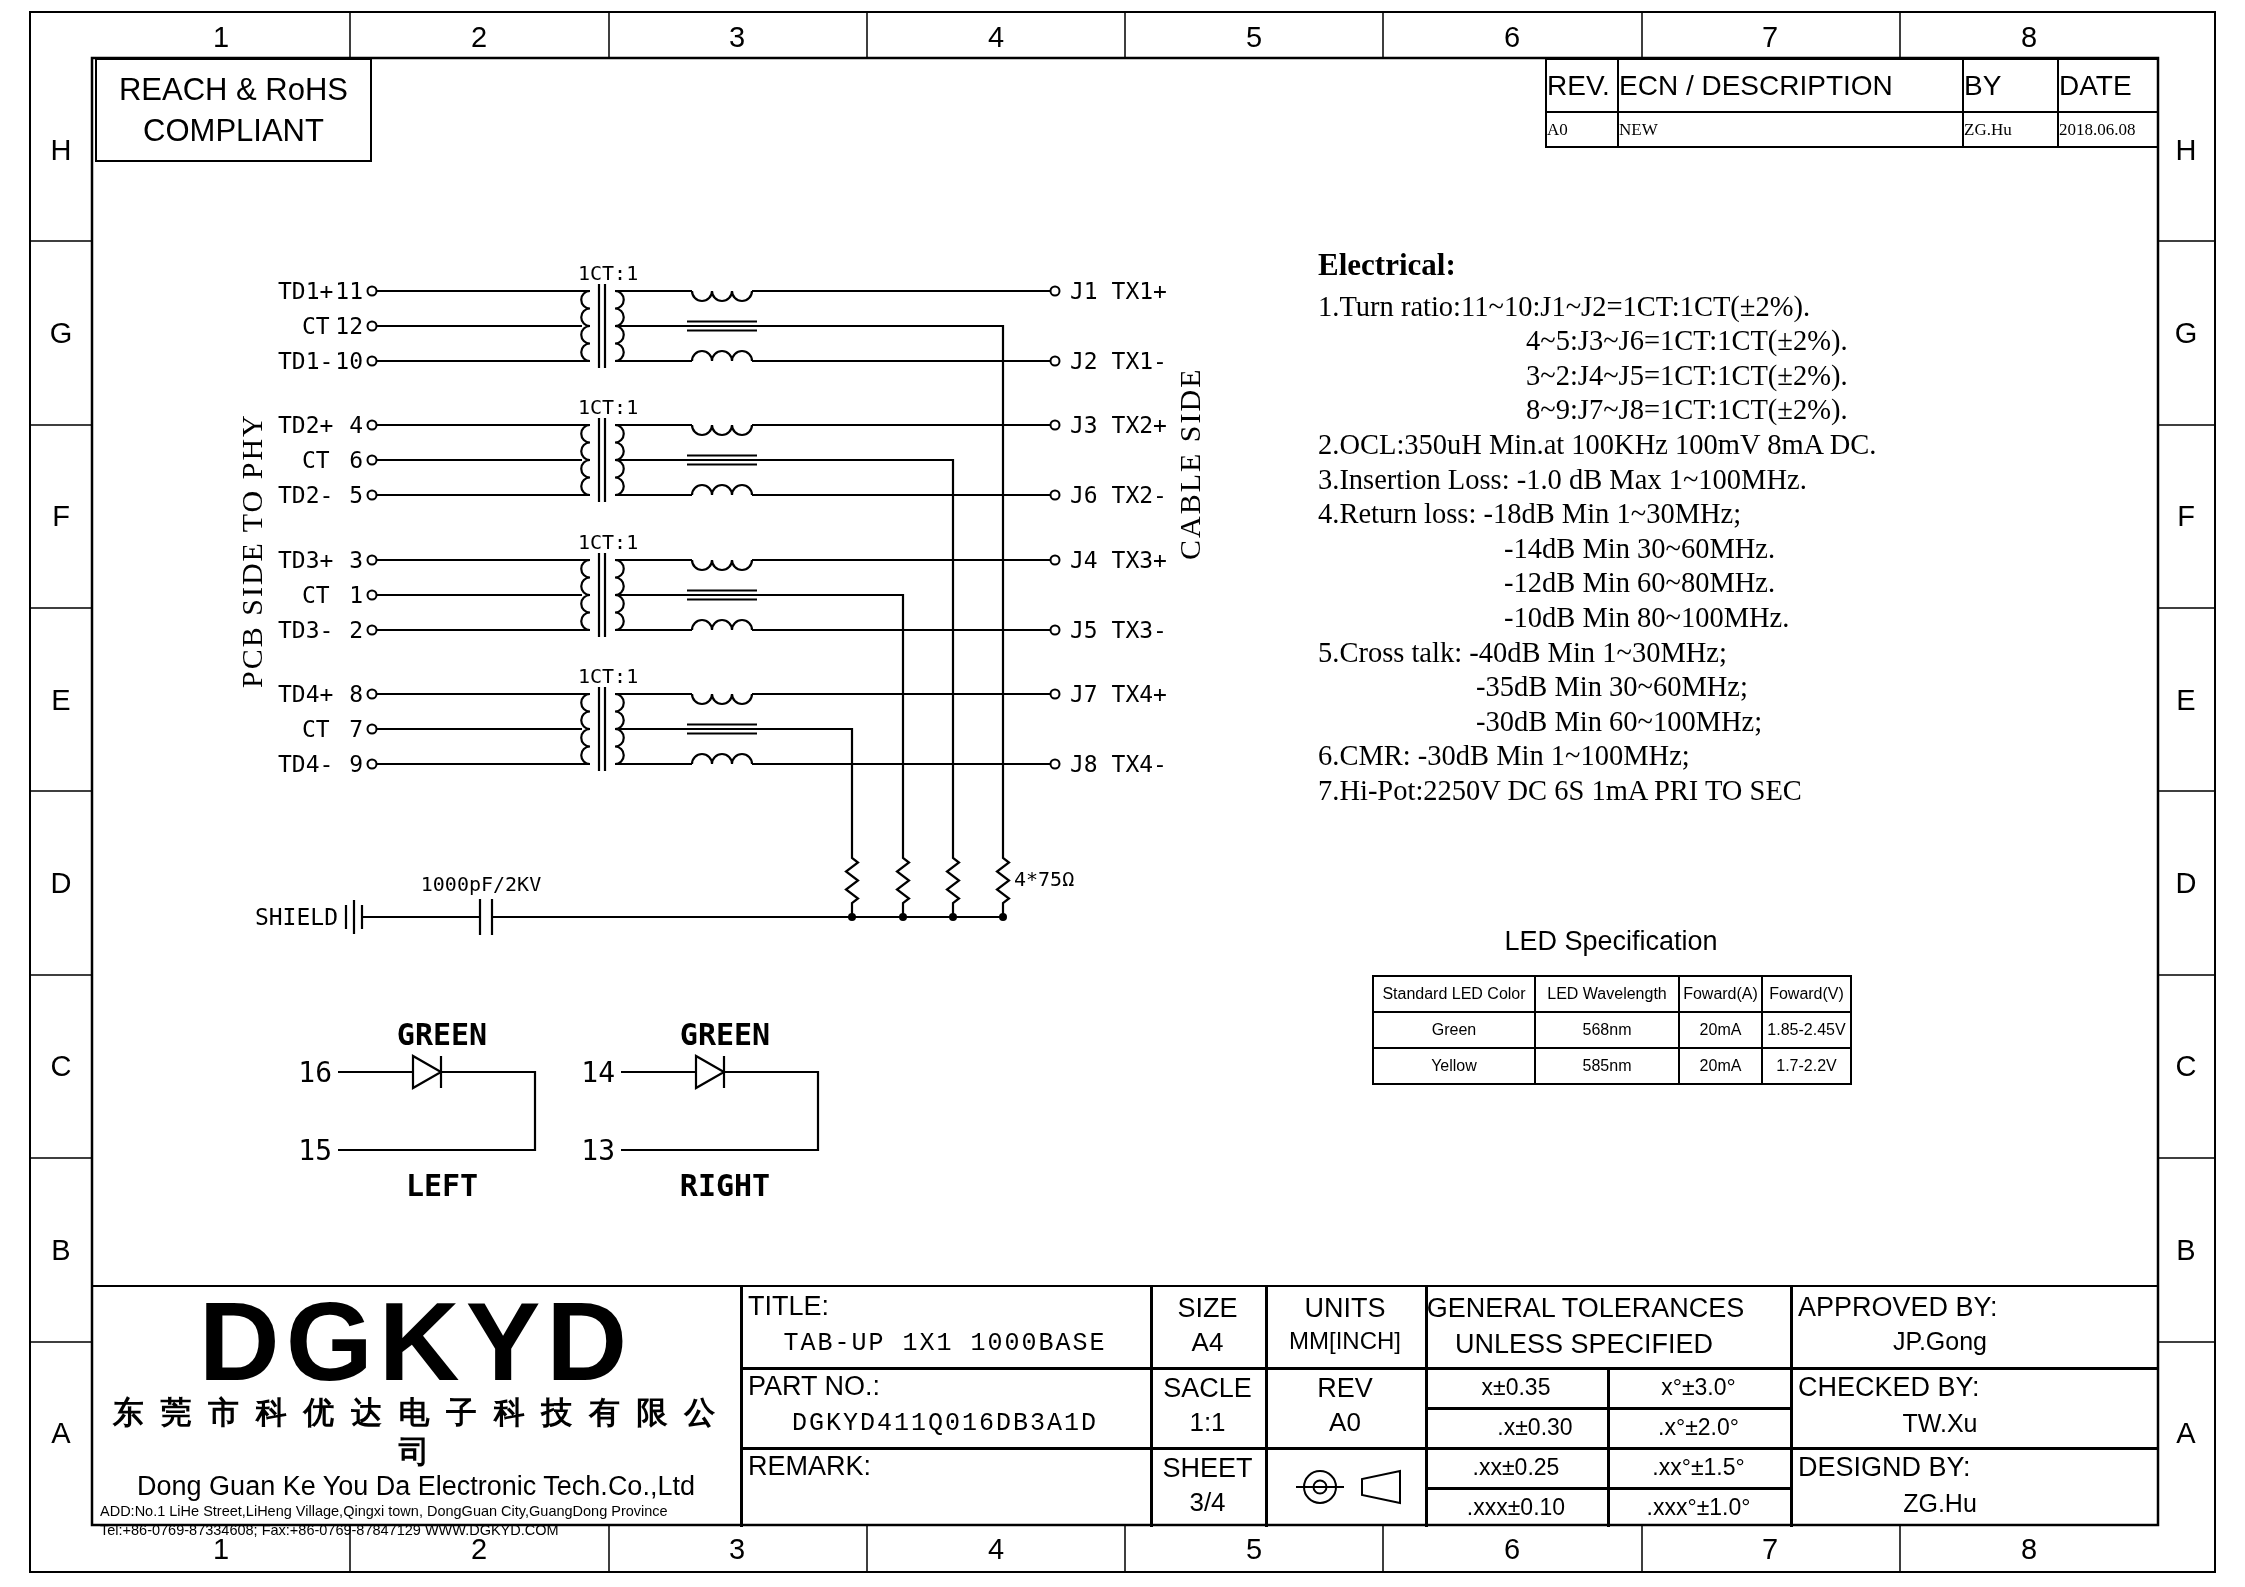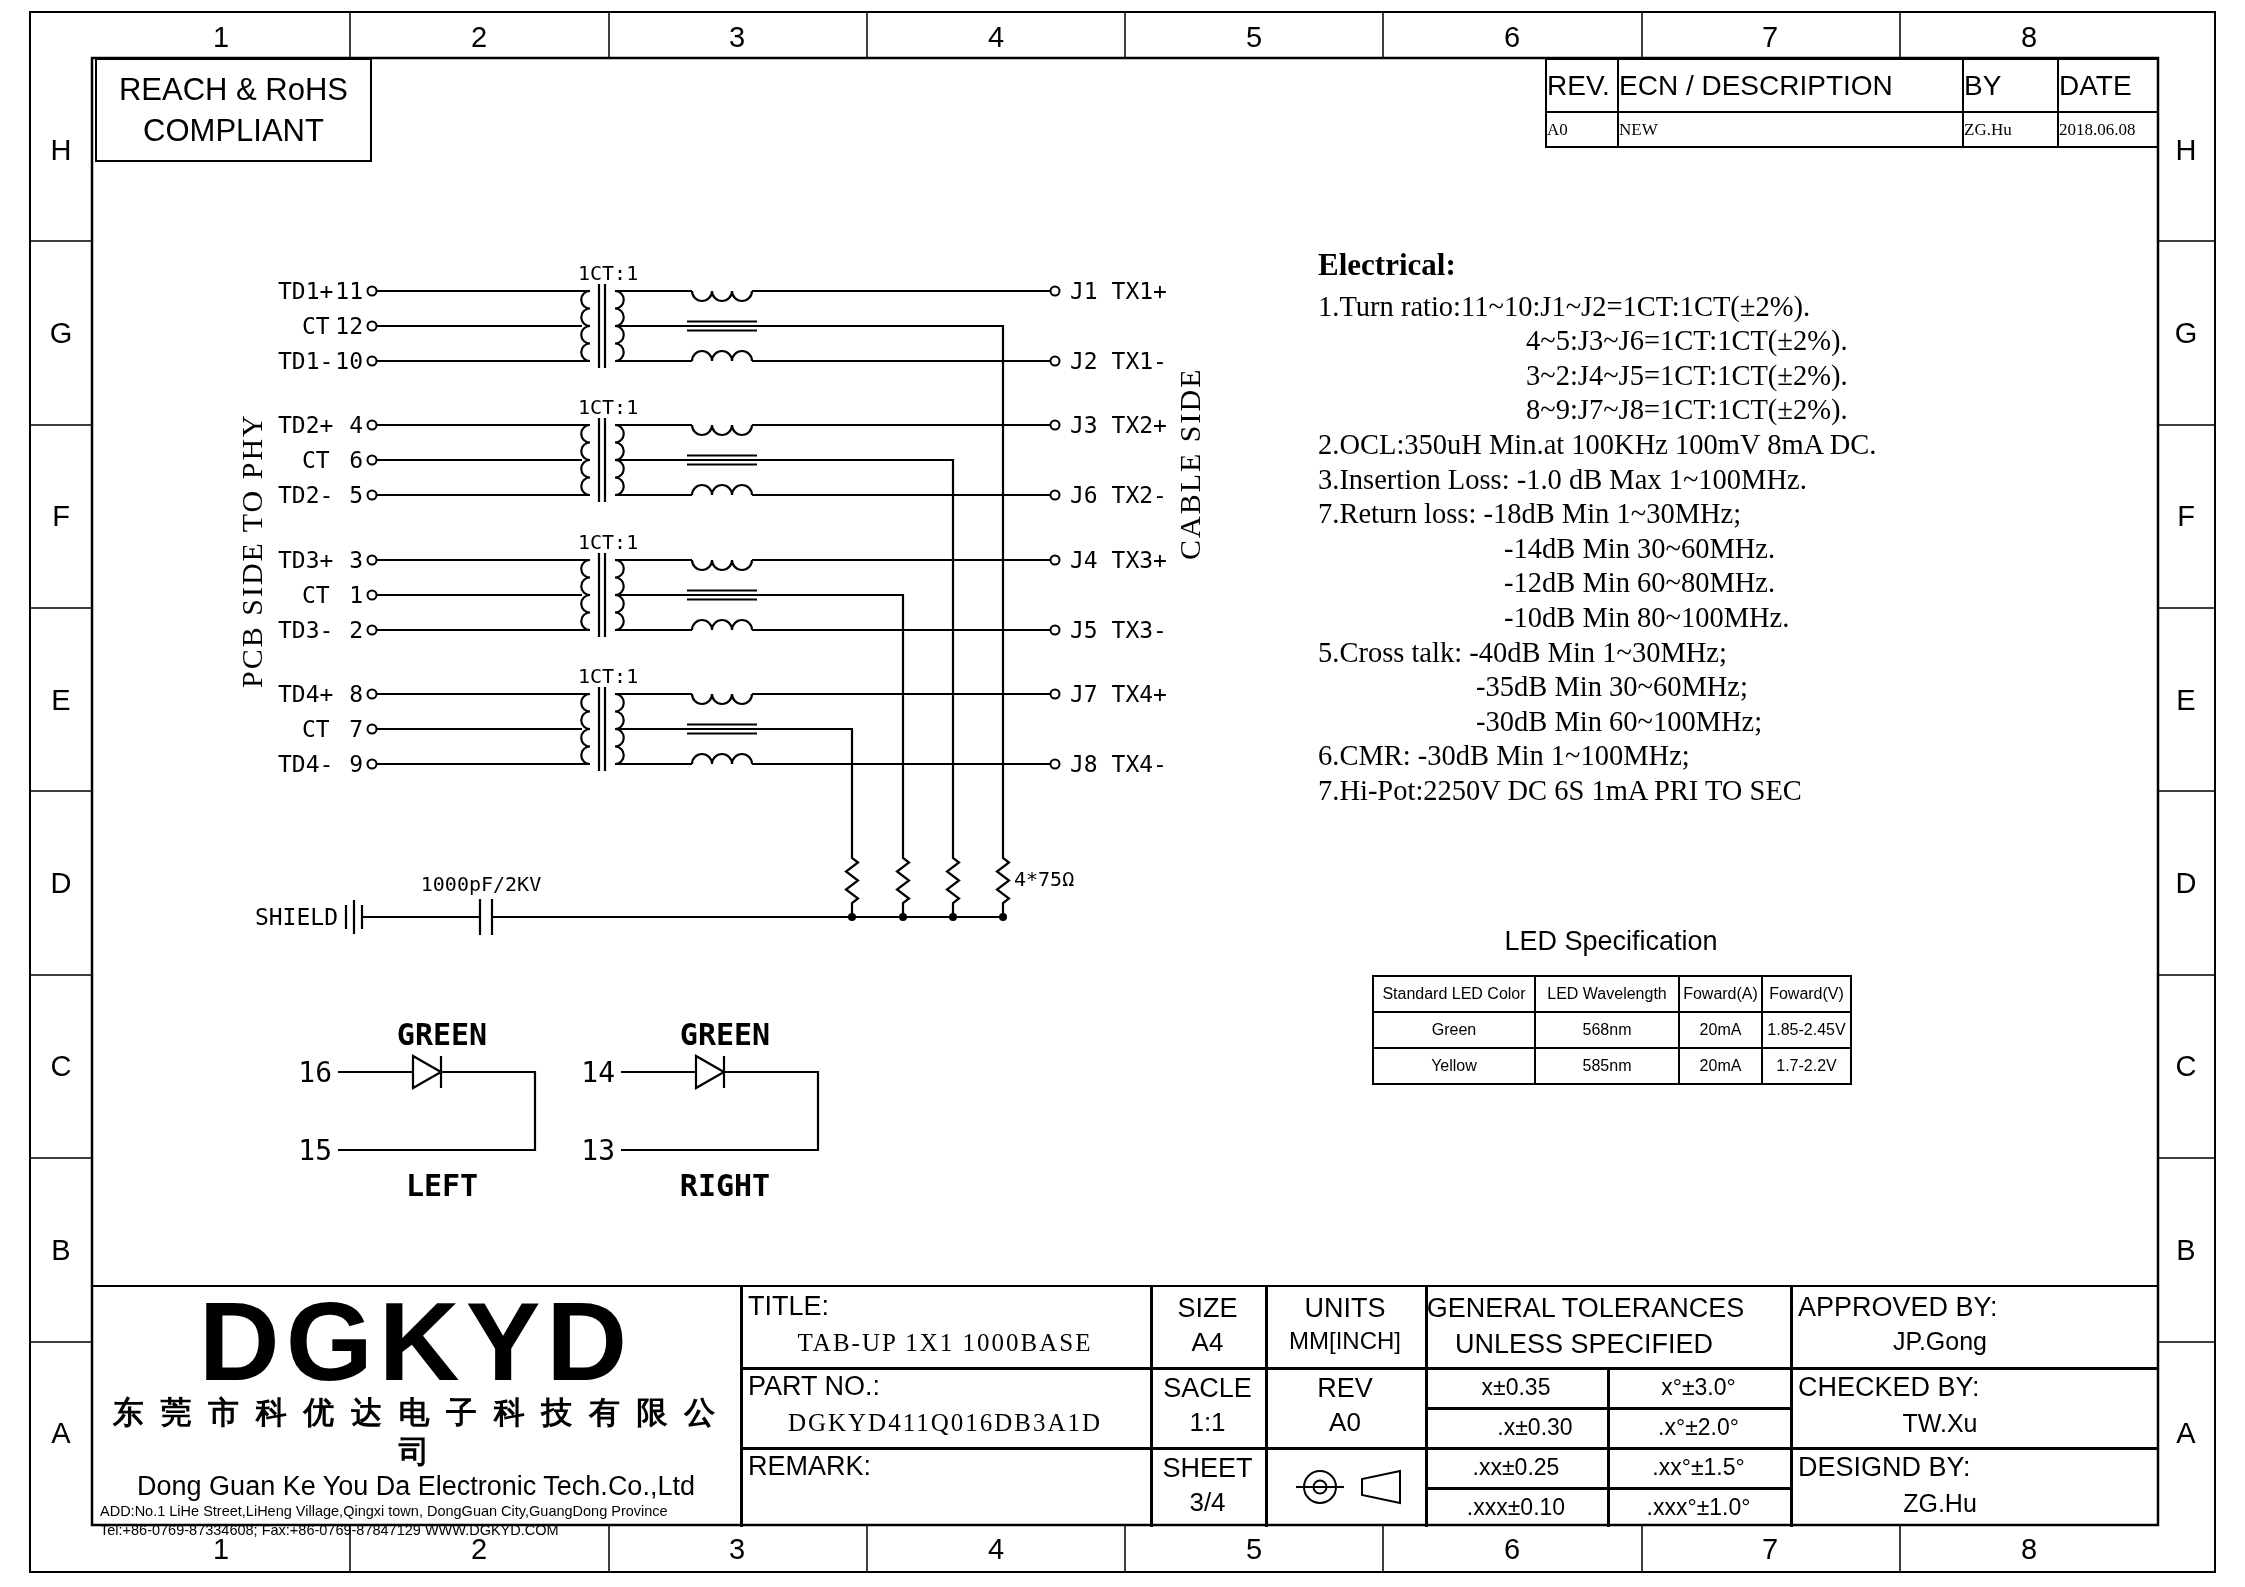--- a/index.html
+++ b/index.html
@@ -36,21 +36,21 @@
   .ledtitle{text-align:center;font-size:27px;margin-bottom:18px;}
   table.ledtable{border-collapse:collapse;table-layout:fixed;width:478px;font-size:16px;}
   .ledtable td{border:2px solid #000;height:34px;text-align:center;padding:0;overflow:hidden;}
 
   .titleblock{position:absolute;left:92px;top:1285px;width:2066px;height:240px;border-top:2.5px solid #000;}
   .tb-v{position:absolute;width:2.5px;background:#000;}
   .tb-h{position:absolute;height:2.5px;background:#000;}
   .tb-abs{position:absolute;}
   .tb-label{position:absolute;font-size:27px;}
   .tb-val{position:absolute;text-align:center;font-size:26px;}
-  .tb-serifval{position:absolute;text-align:center;font-family:Liberation Serif, serif;font-size:25px;letter-spacing:2px;}
+  .tb-serifval{position:absolute;text-align:center;font-family:Liberation Mono, monospace;font-size:25px;letter-spacing:2px;}
   .tb-tol{position:absolute;height:40px;display:flex;align-items:center;justify-content:center;font-size:23px;}
   .logo-wrap{position:absolute;left:0;top:0;width:648px;text-align:center;}
   .logo{font-size:112px;font-weight:bold;line-height:102px;letter-spacing:6px;margin-top:4px;}
   .cn{font-size:31px;font-weight:bold;letter-spacing:4px;line-height:39px;}
   .en{font-size:27px;line-height:31px;}
   .addr,.tel{font-size:14.5px;line-height:19px;text-align:left;padding-left:8px;}
 </style>
 </head>
 <body>
 
@@ -248,21 +248,21 @@
     </table>
 
 <div class="electrical">
   <div class="etitle">Electrical:</div>
   <div>1.Turn ratio:11~10:J1~J2=1CT:1CT(±2%).</div>
   <div class="ind1">4~5:J3~J6=1CT:1CT(±2%).</div>
   <div class="ind1">3~2:J4~J5=1CT:1CT(±2%).</div>
   <div class="ind1">8~9:J7~J8=1CT:1CT(±2%).</div>
   <div>2.OCL:350uH Min.at 100KHz 100mV 8mA DC.</div>
   <div>3.Insertion Loss: -1.0 dB Max 1~100MHz.</div>
-  <div>7.Return loss: -18dB Min 1~30MHz;</div>
+  <div>4.Return loss: -18dB Min 1~30MHz;</div>
   <div class="ind2">-14dB Min 30~60MHz.</div>
   <div class="ind2">-12dB Min 60~80MHz.</div>
   <div class="ind2">-10dB Min 80~100MHz.</div>
   <div>5.Cross talk: -40dB Min 1~30MHz;</div>
   <div class="ind3">-35dB Min 30~60MHz;</div>
   <div class="ind3">-30dB Min 60~100MHz;</div>
   <div>6.CMR: -30dB Min 1~100MHz;</div>
   <div>7.Hi-Pot:2250V DC 6S 1mA PRI TO SEC</div>
 </div>
 

